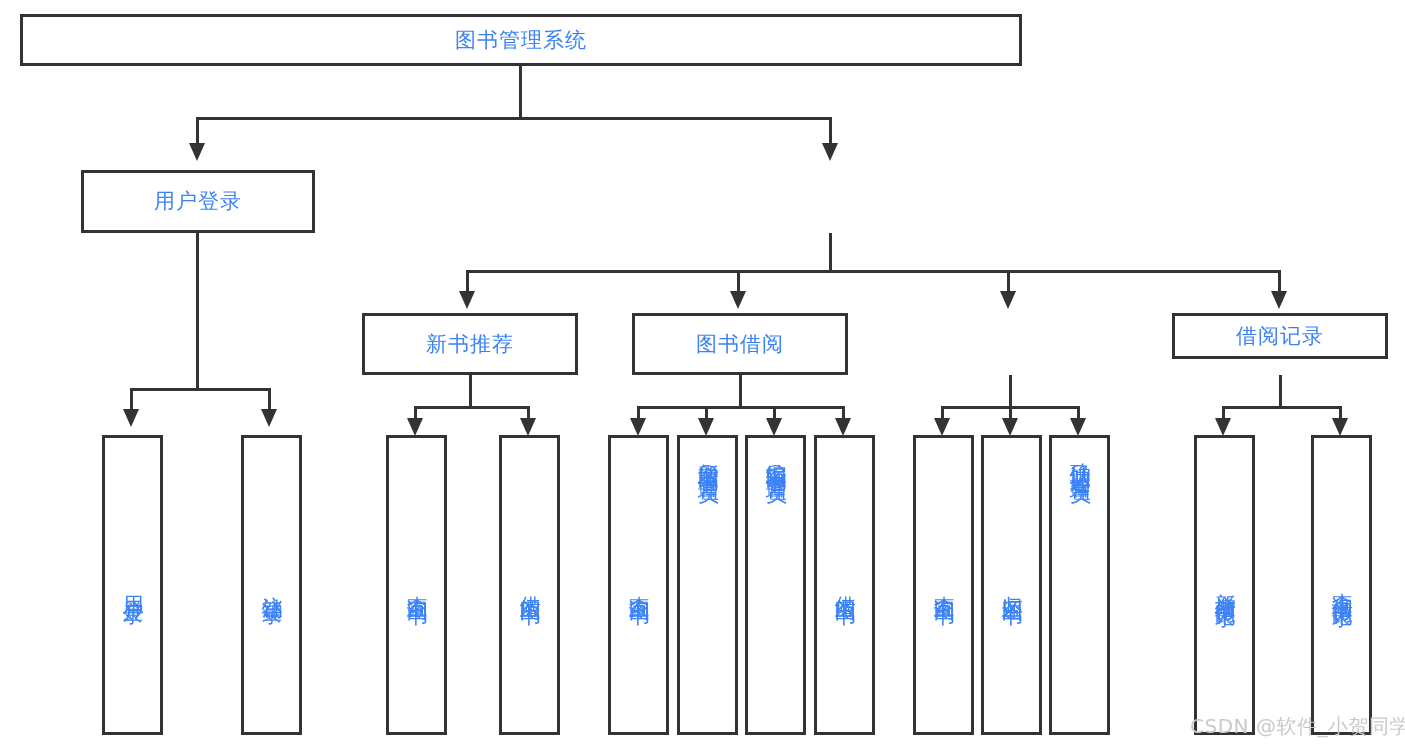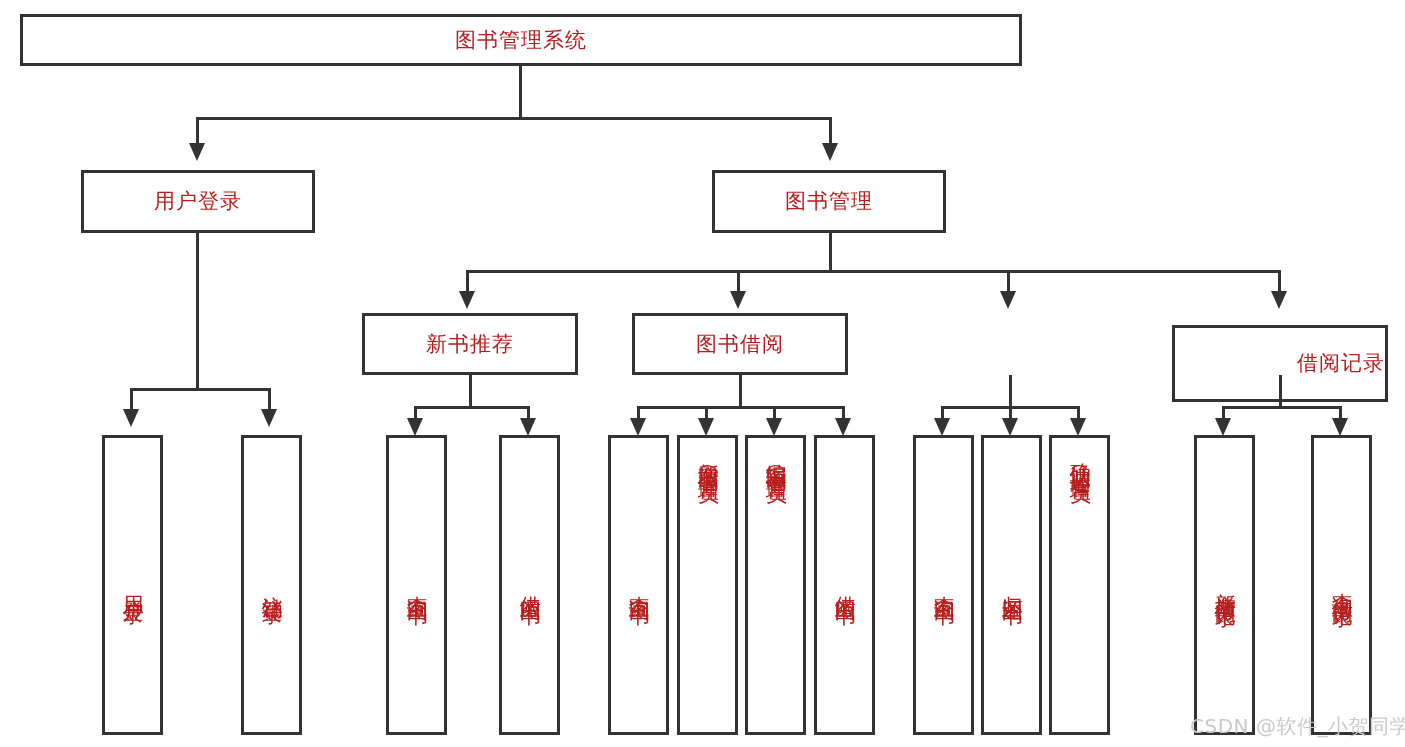--- a/index.html
+++ b/index.html
@@ -20,21 +20,21 @@
   .node {
     position: absolute;
     box-sizing: border-box;
     border: 3px solid #333333;
     background: #ffffff;
     display: flex;
     align-items: center;
     justify-content: center;
   }
   .node-label {
-    color: #b91c1c;
+    color: #3b82f6;
     font-size: 21px;
     line-height: 1.25;
     letter-spacing: 1px;
     white-space: nowrap;
     text-align: center;
   }
   .node.leaf {
     align-items: flex-start;
     justify-content: center;
     padding-top: 8px;
@@ -90,23 +90,20 @@
   <div class="edge v" style="left:196px; top:117px; width:3px; height:27px;"></div>
   <div class="arrow" style="left:189px; top:143px;"></div>
 
   <div class="edge v" style="left:829px; top:117px; width:3px; height:27px;"></div>
   <div class="arrow" style="left:822px; top:143px;"></div>
 
   <div class="node" style="left:81px; top:170px; width:234px; height:63px;">
     <span class="node-label">用户登录</span>
   </div>
 
-  <div class="node" style="left:712px; top:170px; width:234px; height:63px;">
-    <span class="node-label">图书管理</span>
-  </div>
 
   <div class="edge v" style="left:196px; top:233px; width:3px; height:157px;"></div>
   <div class="edge h" style="left:130px; top:388px; width:140px; height:3px;"></div>
   <div class="edge v" style="left:130px; top:388px; width:3px; height:22px;"></div>
   <div class="arrow" style="left:123px; top:409px;"></div>
   <div class="edge v" style="left:268px; top:388px; width:3px; height:22px;"></div>
   <div class="arrow" style="left:261px; top:409px;"></div>
 
   <div class="edge v" style="left:829px; top:233px; width:3px; height:38px;"></div>
   <div class="edge h" style="left:466px; top:270px; width:815px; height:3px;"></div>
@@ -125,21 +122,21 @@
 
   <div class="node" style="left:632px; top:313px; width:216px; height:62px;">
     <span class="node-label">图书借阅</span>
   </div>
 
   <div class="node" style="left:362px; top:313px; width:216px; height:62px;">
     <span class="node-label">新书推荐</span>
   </div>
 
 
-  <div class="node" style="left:1172px; top:325px; width:216px; height:77px;justify-content:flex-end;">
+  <div class="node" style="left:1172px; top:313px; width:216px; height:46px;">
     <span class="node-label">借阅记录</span>
   </div>
 
   <div class="edge v" style="left:469px; top:375px; width:3px; height:33px;"></div>
   <div class="edge h" style="left:414px; top:406px; width:116px; height:3px;"></div>
   <div class="edge v" style="left:414px; top:406px; width:3px; height:16px;"></div>
   <div class="arrow" style="left:407px; top:418px;"></div>
   <div class="edge v" style="left:527px; top:406px; width:3px; height:16px;"></div>
   <div class="arrow" style="left:520px; top:418px;"></div>
 

